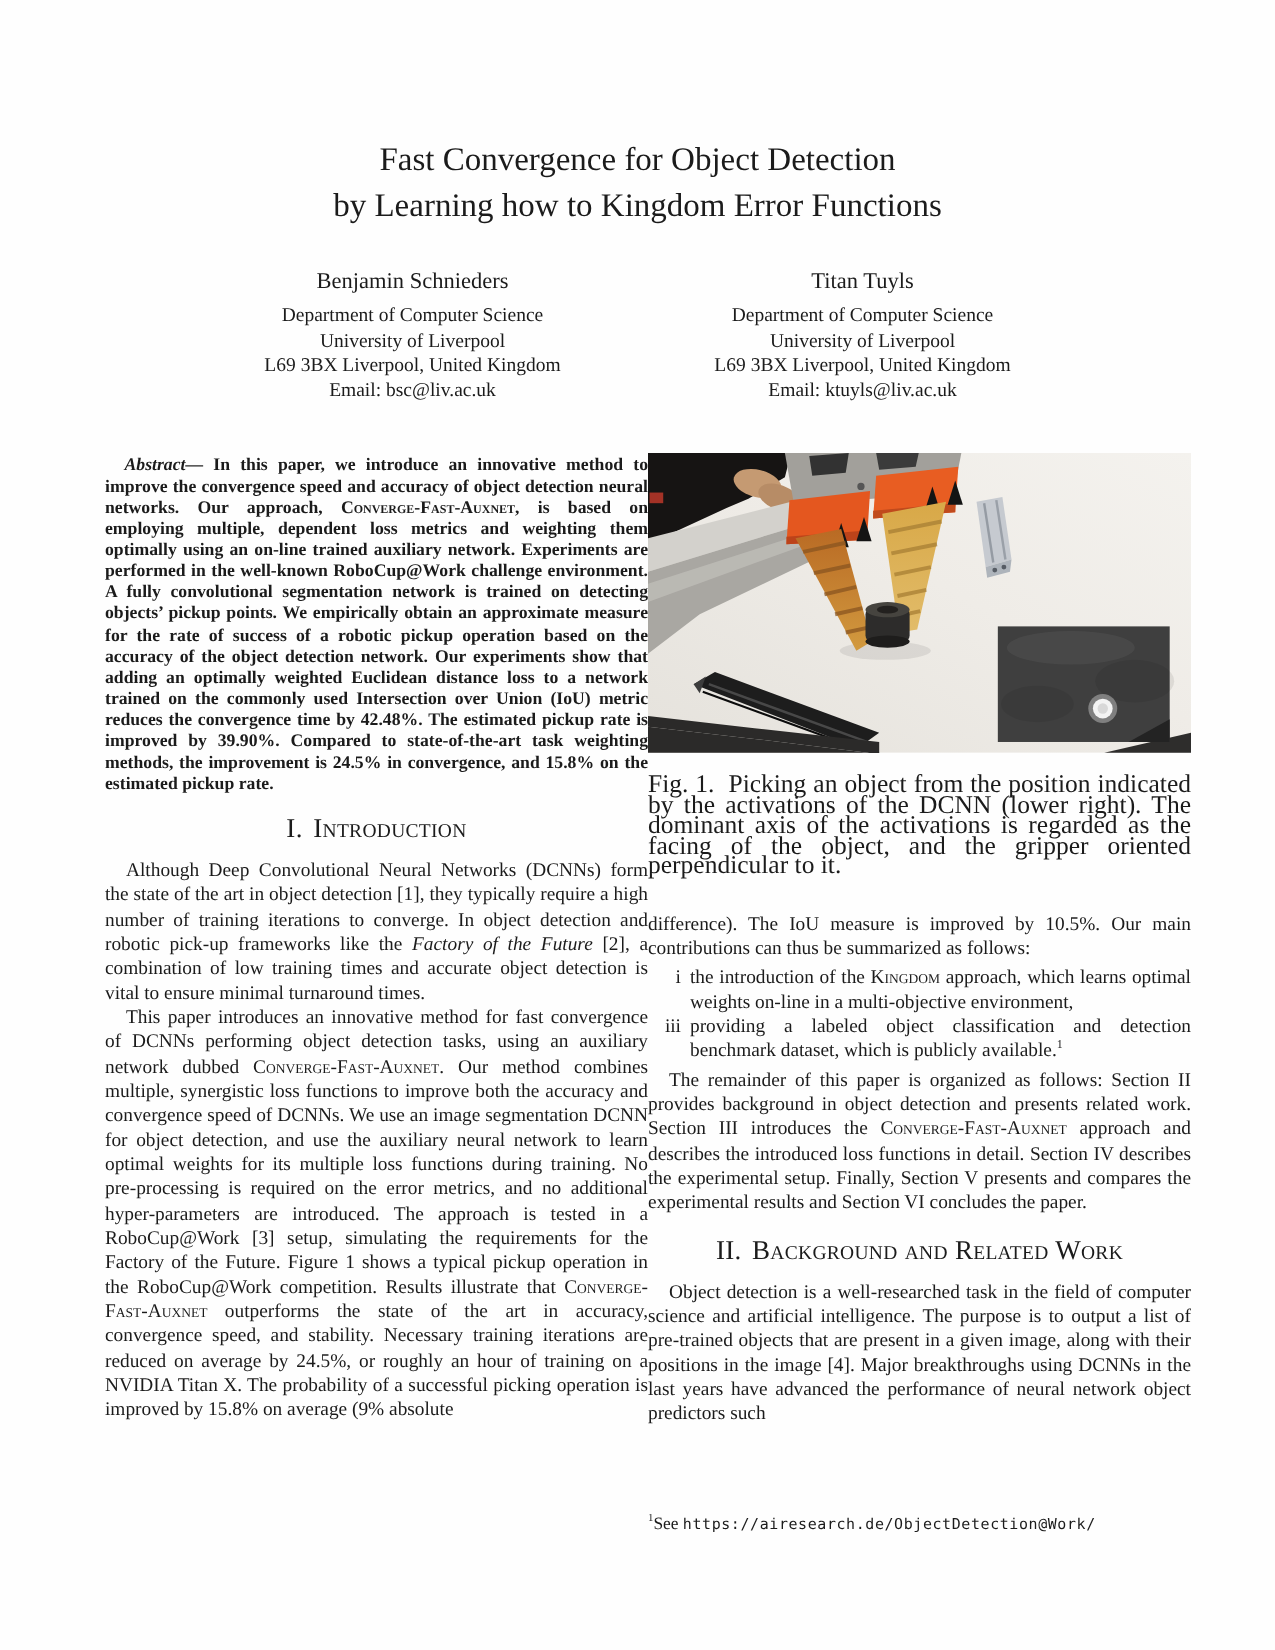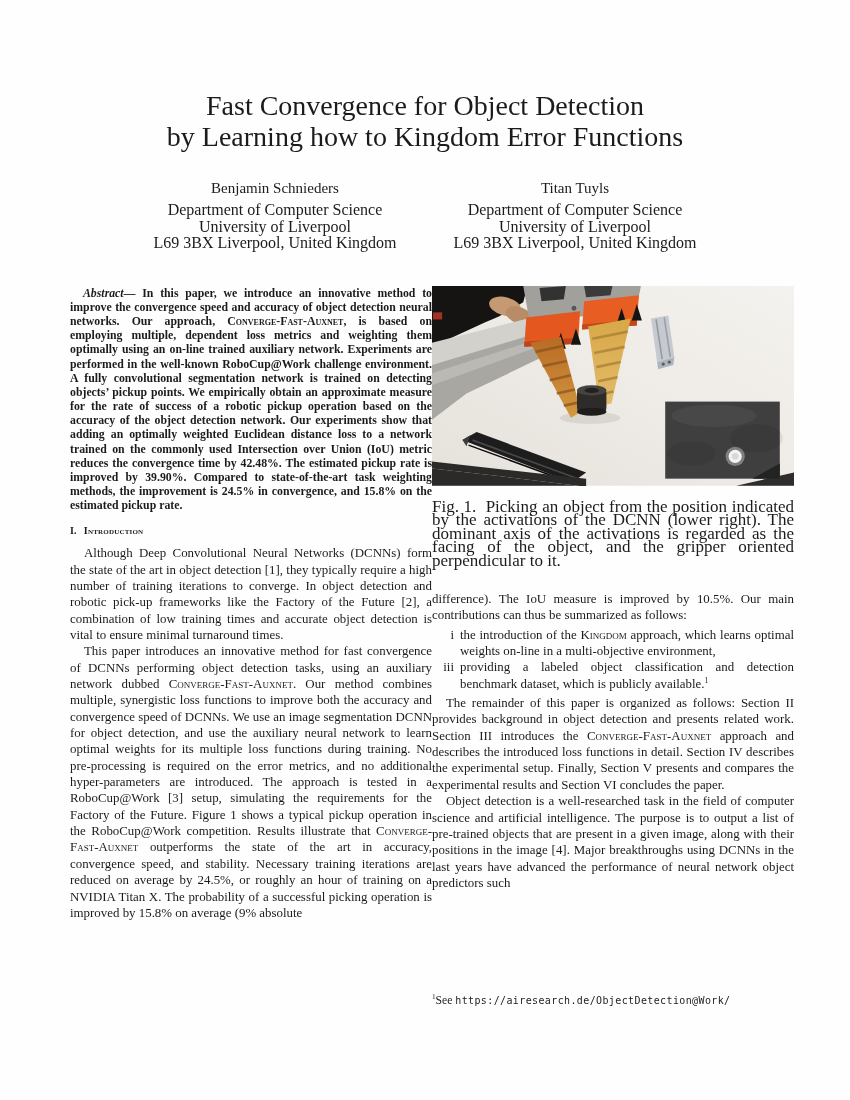--- a/index.html
+++ b/index.html
@@ -8,36 +8,36 @@
     width:850px;height:1100px;
     background:#fefefe;
     font-family:"Liberation Serif","DejaVu Serif",serif;
     color:#1b1b1b;
     overflow:hidden;
   }
   
   .title{
     padding-top:90px;
     text-align:center;
-    font-size:28px;
+    font-size:22px;
     line-height:31px;
     font-weight:normal;
     margin:0;
   }
   .authors{
     display:flex;
     justify-content:center;
     margin-top:27px;
   }
   .author-block{
     width:300px;
     text-align:center;
   }
   .author-name{font-size:15px;line-height:19px;margin-bottom:4px;}
-  .author-line{font-size:16px;line-height:16.6px;}
+  .author-line{font-size:13px;line-height:16.6px;}
   
   .columns{
     display:flex;
     gap:0;
     margin:34px 56px 0 70px;
     height:724px;
   }
   .col{flex:1;min-width:0;position:relative;}
   
   .abstract{
@@ -49,29 +49,30 @@
   }
   
   .body-p{
     font-size:12.9px;
     line-height:16.35px;
     text-align:justify;
     text-indent:14px;
     margin:0;
   }
   .sec{
-    font-size:10px;
-    font-weight:bold;
+    font-size:18px;
+    font-weight:normal;
+    text-align:center;
     margin:13px 0 9px 0;
     letter-spacing:.2px;
   }
   .sec .sec-num{margin-right:7px;}
   
   .r-b{font-weight:bold;}
-  .r-i{}
+  .r-i{font-style:italic;}
   .r-bi{font-weight:bold;font-style:italic;}
   .r-sc{font-variant:small-caps;}
   .r-bsc{font-weight:bold;font-variant:small-caps;}
   .r-sup{vertical-align:super;font-size:0.62em;line-height:0;}
   .r-mono{font-family:"DejaVu Sans Mono","Liberation Mono",monospace;font-size:0.86em;letter-spacing:.4px;}
   
   .clist{margin:3px 0 3px 0;}
   .citem{
     display:flex;
     font-size:12.9px;
@@ -107,26 +108,28 @@
     <span>Fast Convergence for Object Detection</span><br>
     <span>by Learning how to Kingdom Error Functions</span>
   </h1>
 
   <div class="authors">
     <div class="author-block">
       <div class="author-name">Benjamin Schnieders</div>
       <div class="author-line">Department of Computer Science</div>
       <div class="author-line">University of Liverpool</div>
       <div class="author-line">L69 3BX Liverpool, United Kingdom</div>
+      <div class="author-line">Email: bsc@liv.ac.uk</div>
     </div>
     <div class="author-block">
       <div class="author-name">Titan Tuyls</div>
       <div class="author-line">Department of Computer Science</div>
       <div class="author-line">University of Liverpool</div>
       <div class="author-line">L69 3BX Liverpool, United Kingdom</div>
+      <div class="author-line">Email: ktuyls@liv.ac.uk</div>
     </div>
   </div>
 
   <div class="columns">
 
     <div class="col">
       <p class="abstract"><span class="r-bi">Abstract—</span><span class="r-b"> In this paper, we introduce an innovative method to improve the convergence speed and accuracy of object detection neural networks. Our approach, </span><span class="r-bsc">Converge-Fast-Auxnet</span><span class="r-b">, is based on employing multiple, dependent loss metrics and weighting them optimally using an on-line trained auxiliary network. Experiments are performed in the well-known RoboCup@Work challenge environment. A fully convolutional segmentation network is trained on detecting objects’ pickup points. We empirically obtain an approximate measure for the rate of success of a robotic pickup operation based on the accuracy of the object detection network. Our experiments show that adding an optimally weighted Euclidean distance loss to a network trained on the commonly used Intersection over Union (IoU) metric reduces the convergence time by 42.48%. The estimated pickup rate is improved by 39.90%. Compared to state-of-the-art task weighting methods, the improvement is 24.5% in convergence, and 15.8% on the estimated pickup rate.</span></p>
 
       <h2 class="sec">
         <span class="sec-num">I.</span><span class="r-sc">Introduction</span>
@@ -264,20 +267,23 @@
           <span class="ctxt"><span>the introduction of the </span><span class="r-sc">Kingdom</span><span> approach, which learns optimal weights on-line in a multi-objective environment,</span></span>
         </div>
         <div class="citem">
           <span class="clbl">iii</span>
           <span class="ctxt"><span>providing a labeled object classification and detection benchmark dataset, which is publicly available.</span><span class="r-sup">1</span></span>
         </div>
       </div>
 
       <p class="body-p"><span>The remainder of this paper is organized as follows: Section II provides background in object detection and presents related work. Section III introduces the </span><span class="r-sc">Converge-Fast-Auxnet</span><span> approach and describes the introduced loss functions in detail. Section IV describes the experimental setup. Finally, Section V presents and compares the experimental results and Section VI concludes the paper.</span></p>
 
+      <h2 class="sec">
+        <span class="sec-num">II.</span><span class="r-sc">Background and Related Work</span>
+      </h2>
 
       <p class="body-p"><span>Object detection is a well-researched task in the field of computer science and artificial intelligence. The purpose is to output a list of pre-trained objects that are present in a given image, along with their positions in the image [4]. Major breakthroughs using DCNNs in the last years have advanced the performance of neural network object predictors such</span></p>
 
       <div class="footnote">
         <span class="r-sup">1</span><span>See </span><span class="r-mono">https://airesearch.de/ObjectDetection@Work/</span>
       </div>
 
     </div>
   </div>
 </div>

